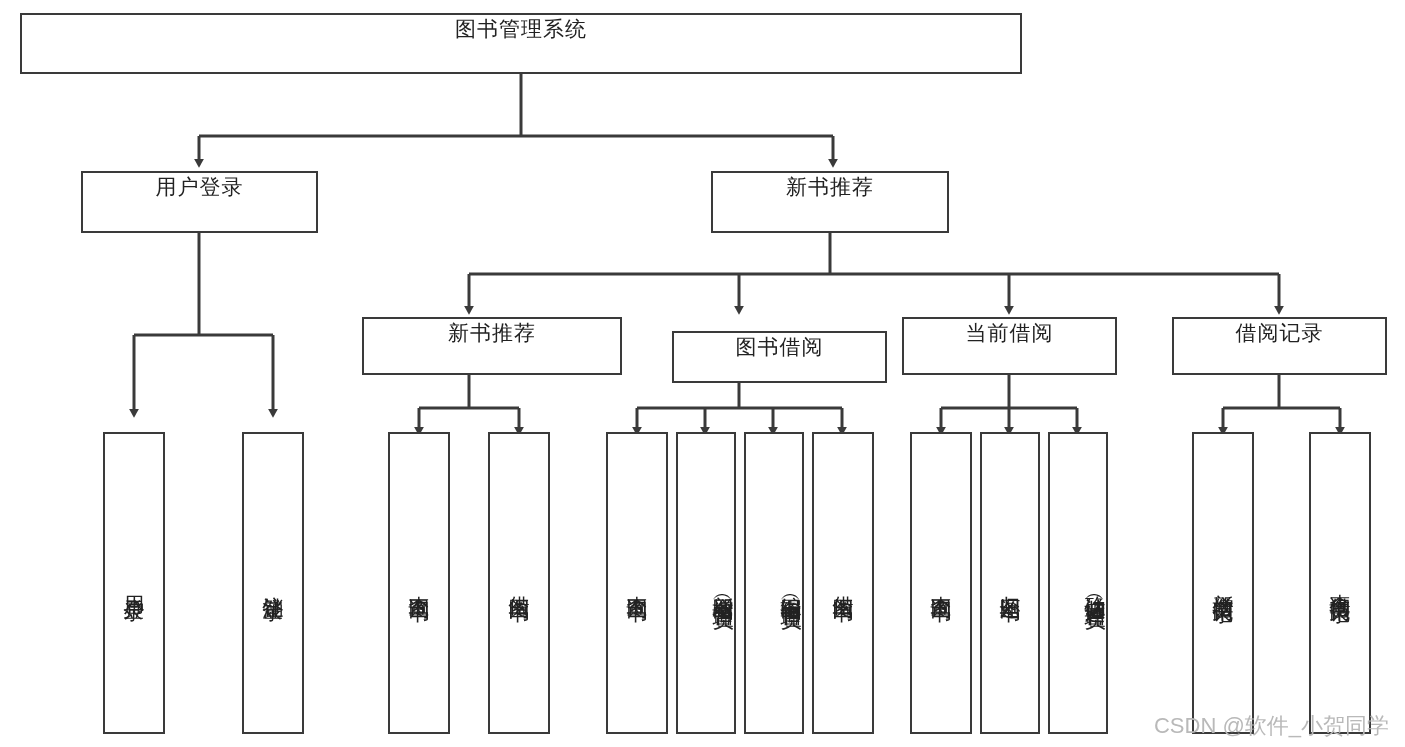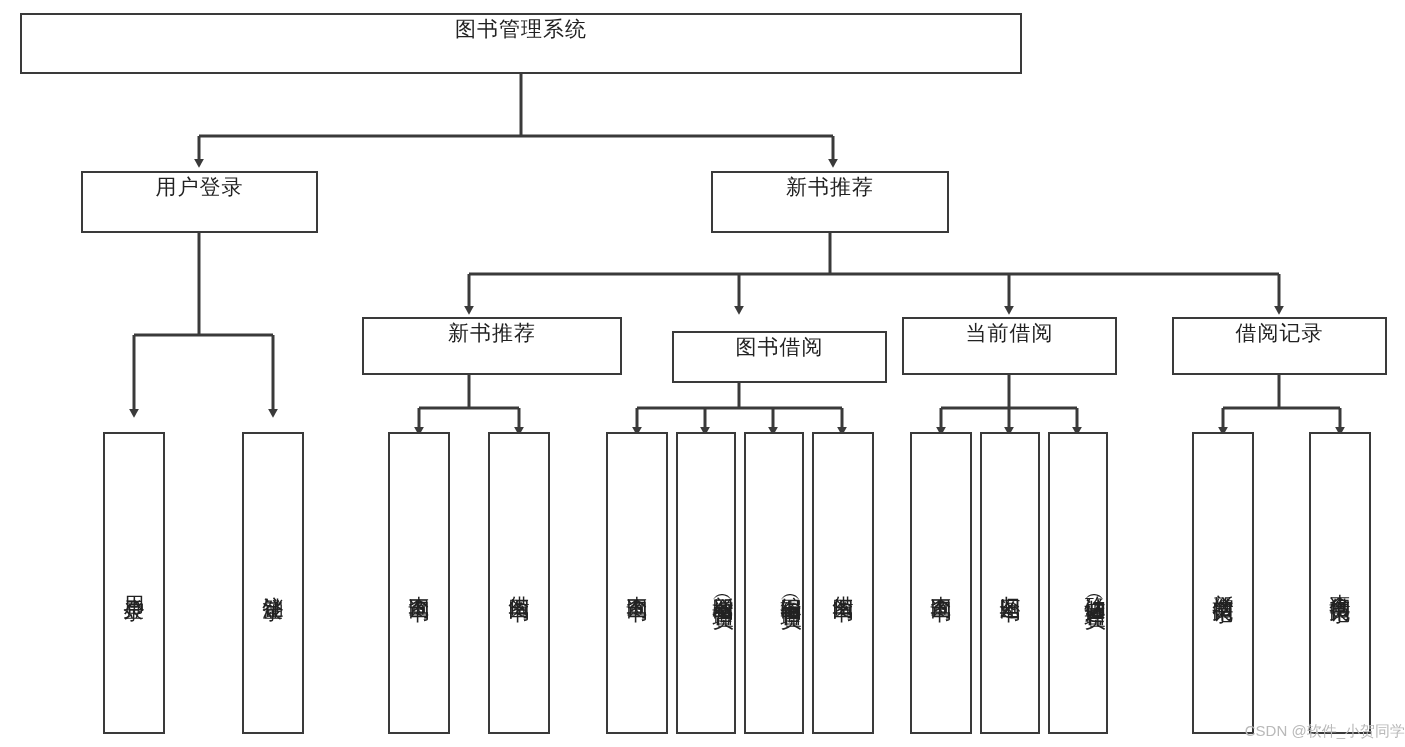--- a/index.html
+++ b/index.html
@@ -49,23 +49,23 @@
     justify-content: center;
     padding-top: 10px;
     line-height: 1.05;
   }
   .node-v.center-v {
     align-items: center;
     padding-top: 0;
   }
   #watermark {
     position: absolute;
-    right: 0;
+    right: 16px;
     bottom: 6px;
-    font-size: 15px;
+    font-size: 22px;
     color: #b9b9b9;
     white-space: nowrap;
     pointer-events: none;
   }
 </style>
 </head>
 <body>
 
 <div id="diagram-root">
 

